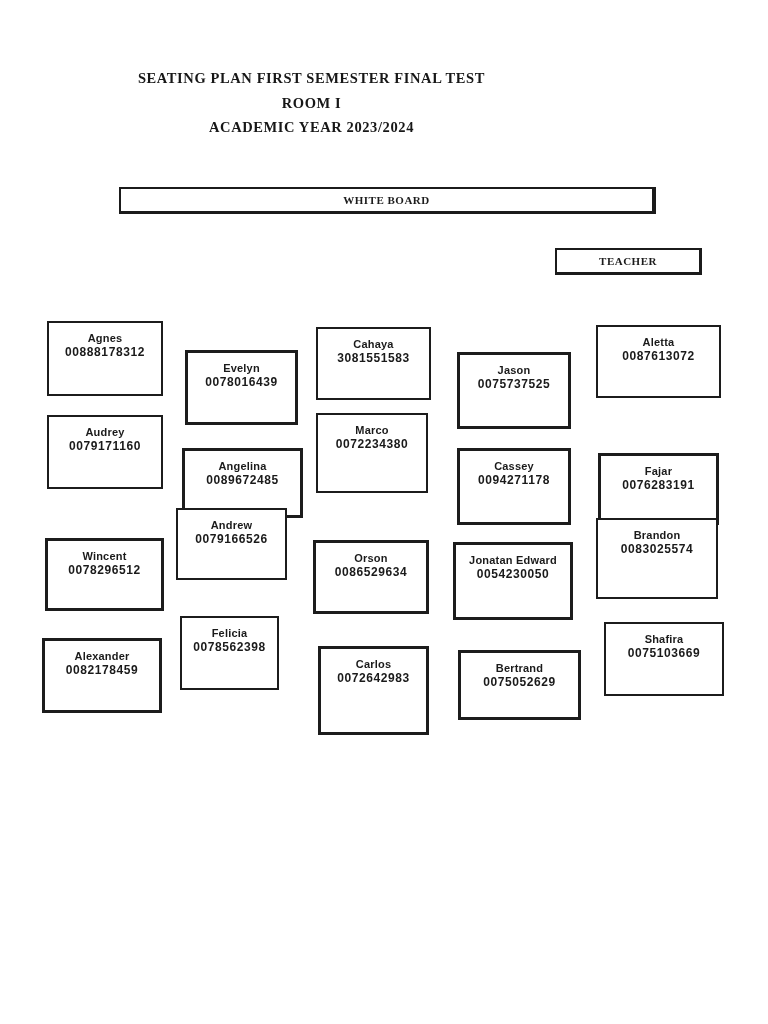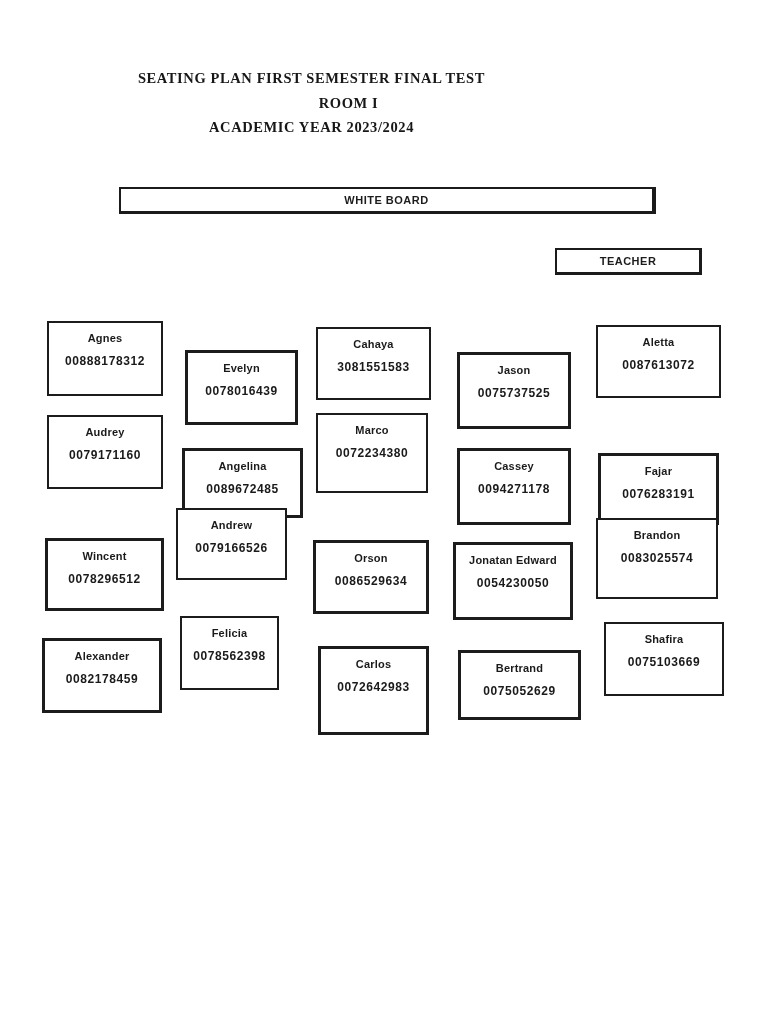--- a/index.html
+++ b/index.html
@@ -22,33 +22,33 @@
     width: 623px;
     text-align: center;
     font-family: "Liberation Serif", serif;
     font-weight: bold;
     font-size: 14.5px;
     letter-spacing: 0.6px;
     color: #171717;
     white-space: nowrap;
   }
   .t1 { top: 70px; }
-  .t2 { top: 95px; margin-left: 37px; }
+  .t2 { top: 95px; }
   .t3 { top: 119px; }
 
   
   .label-box {
     position: absolute;
     box-sizing: border-box;
     background: #ffffff;
     border: 2px solid #1b1b1b;
     display: flex;
     align-items: center;
     justify-content: center;
-    font-family: Liberation Sans, sans-serif;
+    font-family: Liberation Serif, serif;
     font-weight: bold;
     font-size: 11px;
     letter-spacing: 0.5px;
     color: #1c1c1c;
   }
   .whiteboard {
     left: 119px; top: 187px; width: 537px; height: 27px;
     border-right-width: 4px; border-bottom-width: 3px;
   }
   .teacher {
@@ -59,21 +59,20 @@
   
   .seat {
     position: absolute;
     box-sizing: border-box;
     background: #ffffff;
     border: 2px solid #1c1c1c;
     display: flex;
     flex-direction: column;
     align-items: center;
     padding-top: 8px;
-    gap: 9px;
     font-family: "Liberation Sans", sans-serif;
     font-weight: bold;
     color: #1a1a1a;
     text-align: center;
   }
   .seat.b3 { border-width: 3px; margin-top: 28px; }
   .seat .name {
     font-size: 11px;
     letter-spacing: 0.2px;
     line-height: 14px;

